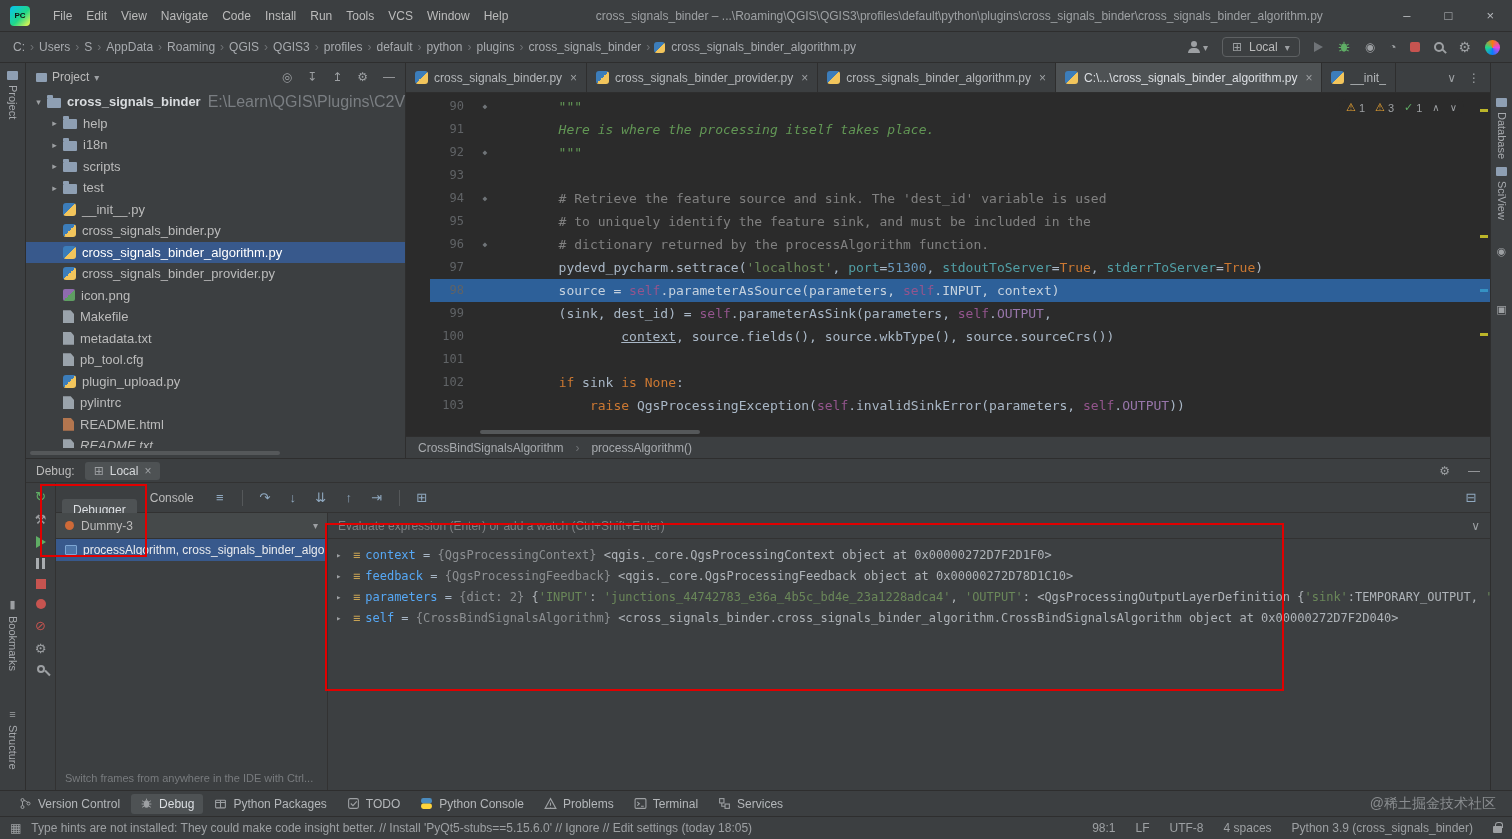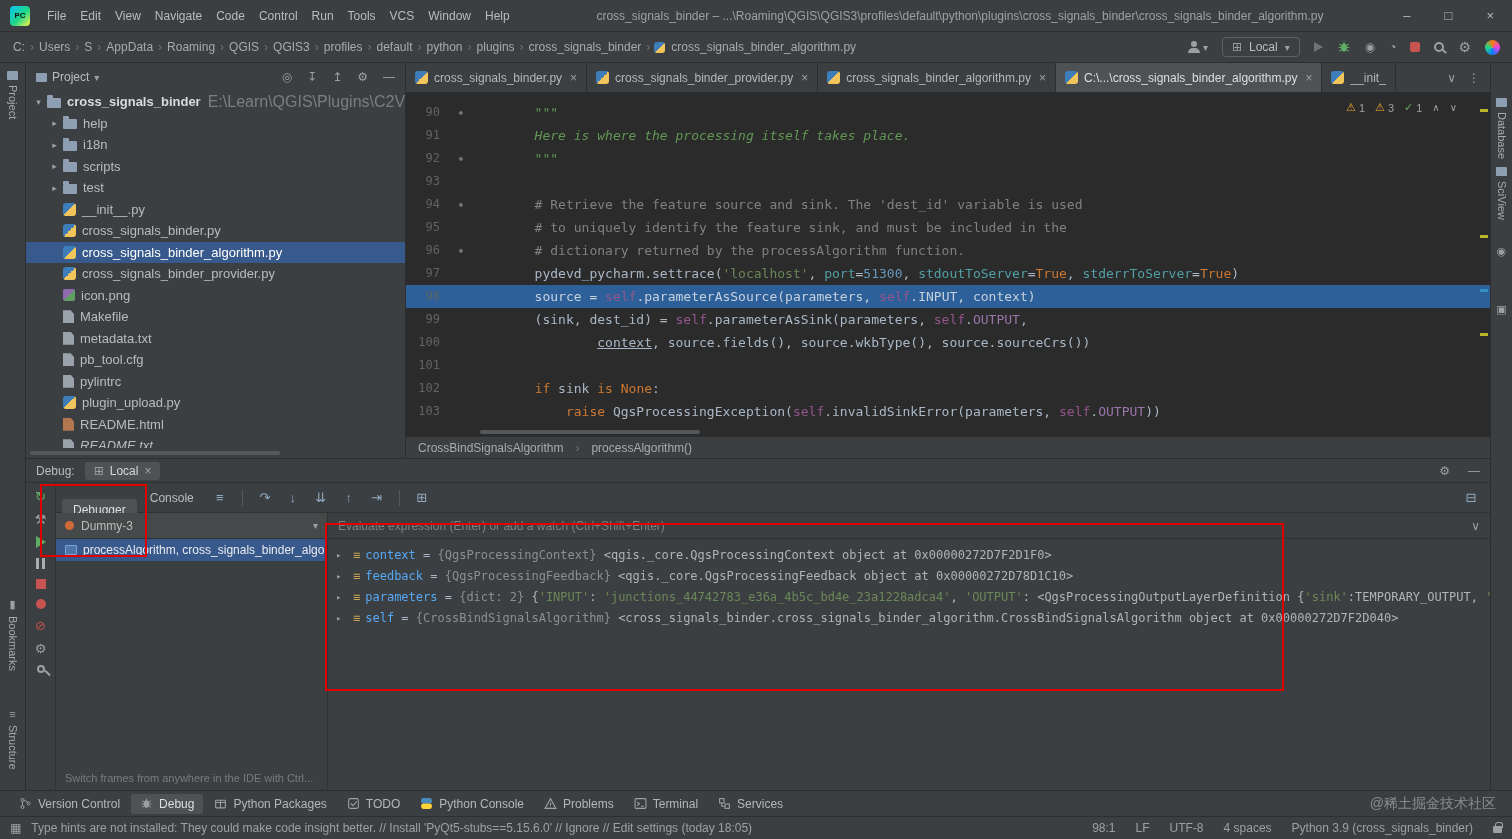--- a/index.html
+++ b/index.html
@@ -2,21 +2,21 @@
 <html><head>
 <meta charset="utf-8">
 <style>
   * { margin:0; padding:0; box-sizing:border-box; }
   html,body { width:1512px; height:839px; }
   body { position:relative; background:#3C3F41; color:#BBBBBB; overflow:hidden;
          font-family:"Liberation Sans","DejaVu Sans",sans-serif; font-size:12px; }
 
   
   .titlebar { height:32px; display:flex; align-items:center; background:#3C3F41;
-              border-bottom:1px solid #2E2E2E; padding:0 10px; gap:2px; }
+              border-bottom:1px solid #2E2E2E; padding:0 10px; gap:8px; }
   .logo { width:20px; height:20px; border-radius:4px; margin-right:8px; flex:none;
           background:linear-gradient(135deg,#07C3F2,#21D789 55%,#FCF84A);
           display:flex; align-items:center; justify-content:center;
           font-size:8px; font-weight:bold; color:#111; }
   .menu-item { padding:3px 7px; border-radius:3px; color:#BBBBBB; white-space:nowrap; }
   .win-title { flex:1; text-align:center; color:#9DA0A3; white-space:nowrap;
                overflow:hidden; text-overflow:ellipsis; padding:0 18px; }
   .win-controls { display:flex; gap:34px; padding-right:8px; color:#B6B9BD; font-size:13px; }
 
   
@@ -96,22 +96,22 @@
   
   .editor-col { flex:1; display:flex; flex-direction:column; background:#2B2B2B; min-width:0; }
   .tabbar { height:30px; background:#3C3F41; display:flex; align-items:stretch;
             border-bottom:1px solid #2E2E2E; }
   .tab { display:flex; align-items:center; gap:6px; padding:0 9px; border-right:1px solid #2E2E2E;
          color:#B4B7BA; white-space:nowrap; }
   .tab.active { background:#4E5254; color:#DCDFE3; }
   .tab-close { color:#9DA0A3; margin-left:2px; }
   .tabbar-right { margin-left:auto; display:flex; align-items:center; gap:12px; padding:0 10px;
                   color:#9DA0A3; }
-  .editor { flex:1; position:relative; overflow:hidden; padding-top:8px;
-            font-family:"DejaVu Sans Mono","Liberation Mono",monospace; font-size:13px; }
+  .editor { flex:1; position:relative; overflow:hidden; padding-top:2px;
+            font-family:"DejaVu Sans Mono","Liberation Mono",monospace; font-size:13px;margin-left:24px; }
   .line { display:flex; height:23px; line-height:23px; white-space:pre; }
   .line.exec { background:#2D6099; }
   .ln { width:44px; flex:none; text-align:right; color:#606366; padding-right:10px; font-size:12px; }
   .gmark { width:22px; flex:none; color:#6F7478; font-size:8px; text-align:center; }
   .code { flex:1; }
   .t-d    { color:#A9B7C6; }
   .t-kw   { color:#CC7832; }
   .t-str  { color:#6A8759; }
   .t-num  { color:#6897BB; }
   .t-cmt  { color:#808080; }
@@ -220,21 +220,21 @@
 <body>
 
 <div class="titlebar">
   <div class="logo">PC</div>
   <div class="menubar" id="menubar" style="display:flex;">
       <span class="menu-item">File</span>
       <span class="menu-item">Edit</span>
       <span class="menu-item">View</span>
       <span class="menu-item">Navigate</span>
       <span class="menu-item">Code</span>
-      <span class="menu-item">Control</span>
+      <span class="menu-item">Install</span>
       <span class="menu-item">Run</span>
       <span class="menu-item">Tools</span>
       <span class="menu-item">VCS</span>
       <span class="menu-item">Window</span>
       <span class="menu-item">Help</span>
     </div>
   <div class="win-title">cross_signals_binder – ...\Roaming\QGIS\QGIS3\profiles\default\python\plugins\cross_signals_binder\cross_signals_binder_algorithm.py</div>
   <div class="win-controls">
     <span>–</span>
     <span>□</span>
@@ -392,27 +392,27 @@
               <span class="ic-file"></span>
               <span class="tree-name">metadata.txt</span>
             </div>
             <div class="tree-row" style="padding-left: 20px;">
               <span class="tree-arrow"></span>
               <span class="ic-file"></span>
               <span class="tree-name">pb_tool.cfg</span>
             </div>
             <div class="tree-row" style="padding-left: 20px;">
               <span class="tree-arrow"></span>
+              <span class="ic-py"></span>
+              <span class="tree-name">plugin_upload.py</span>
+            </div>
+            <div class="tree-row" style="padding-left: 20px;">
+              <span class="tree-arrow"></span>
               <span class="ic-file"></span>
               <span class="tree-name">pylintrc</span>
-            </div>
-            <div class="tree-row" style="padding-left: 20px;">
-              <span class="tree-arrow"></span>
-              <span class="ic-py"></span>
-              <span class="tree-name">plugin_upload.py</span>
             </div>
             <div class="tree-row" style="padding-left: 20px;">
               <span class="tree-arrow"></span>
               <span class="ic-html"></span>
               <span class="tree-name">README.html</span>
             </div>
             <div class="tree-row" style="padding-left: 20px; font-style: italic;">
               <span class="tree-arrow"></span>
               <span class="ic-file"></span>
               <span class="tree-name">README.txt</span>

